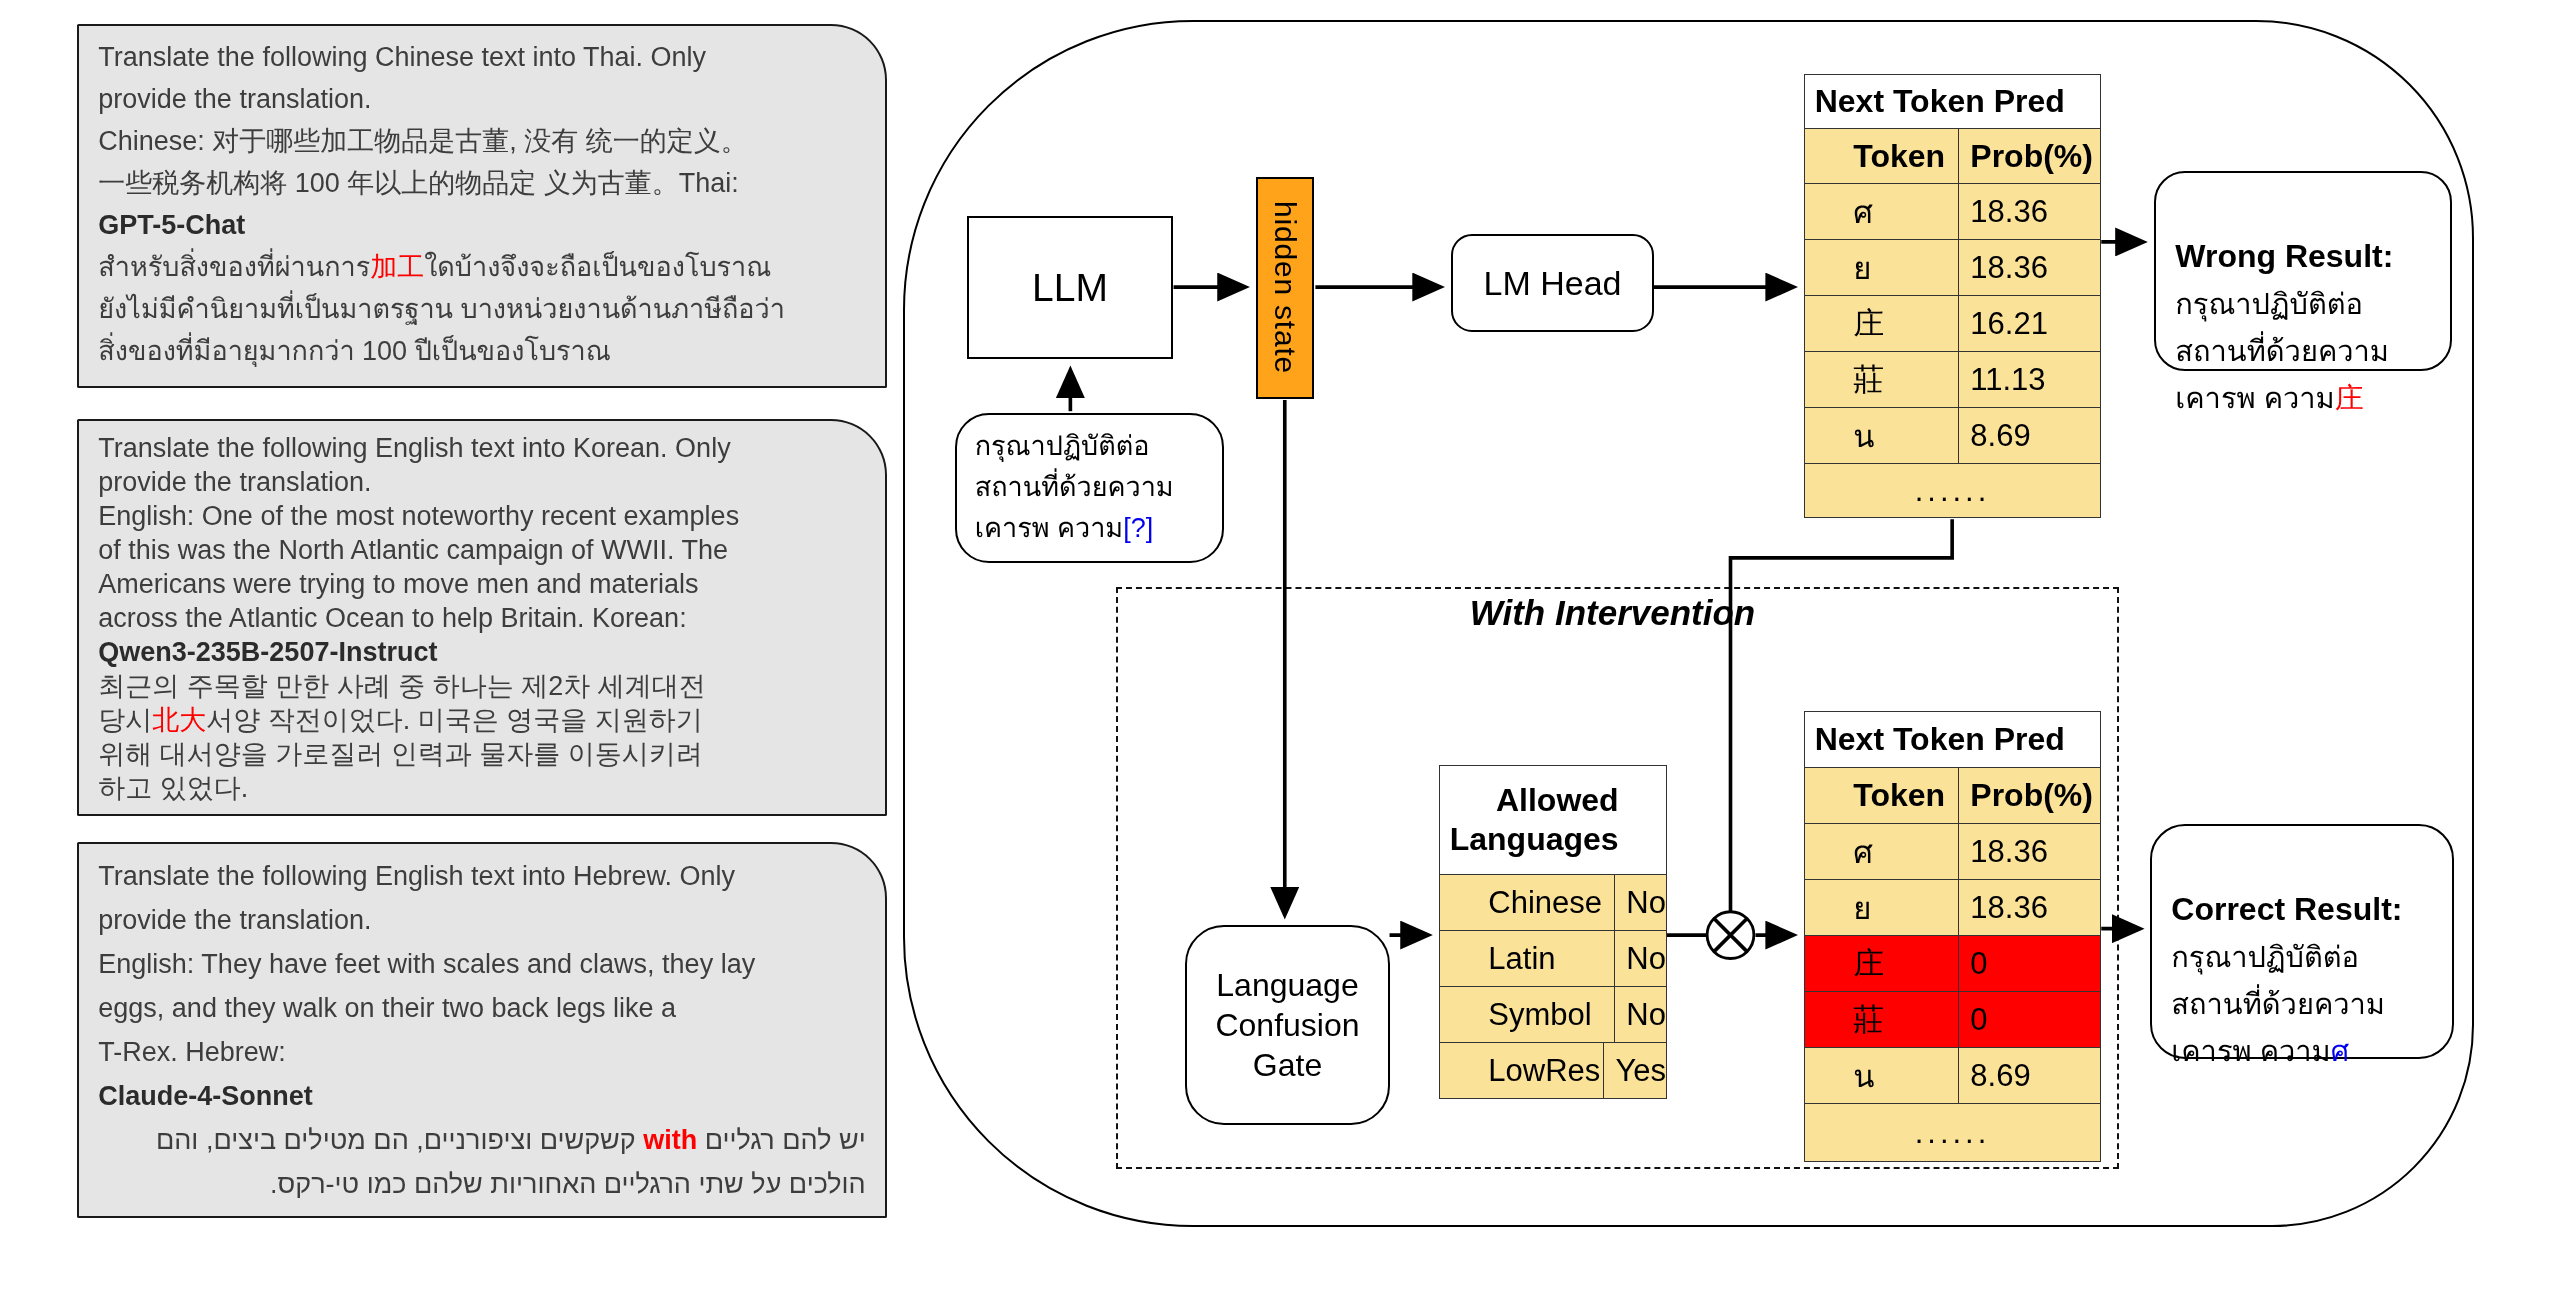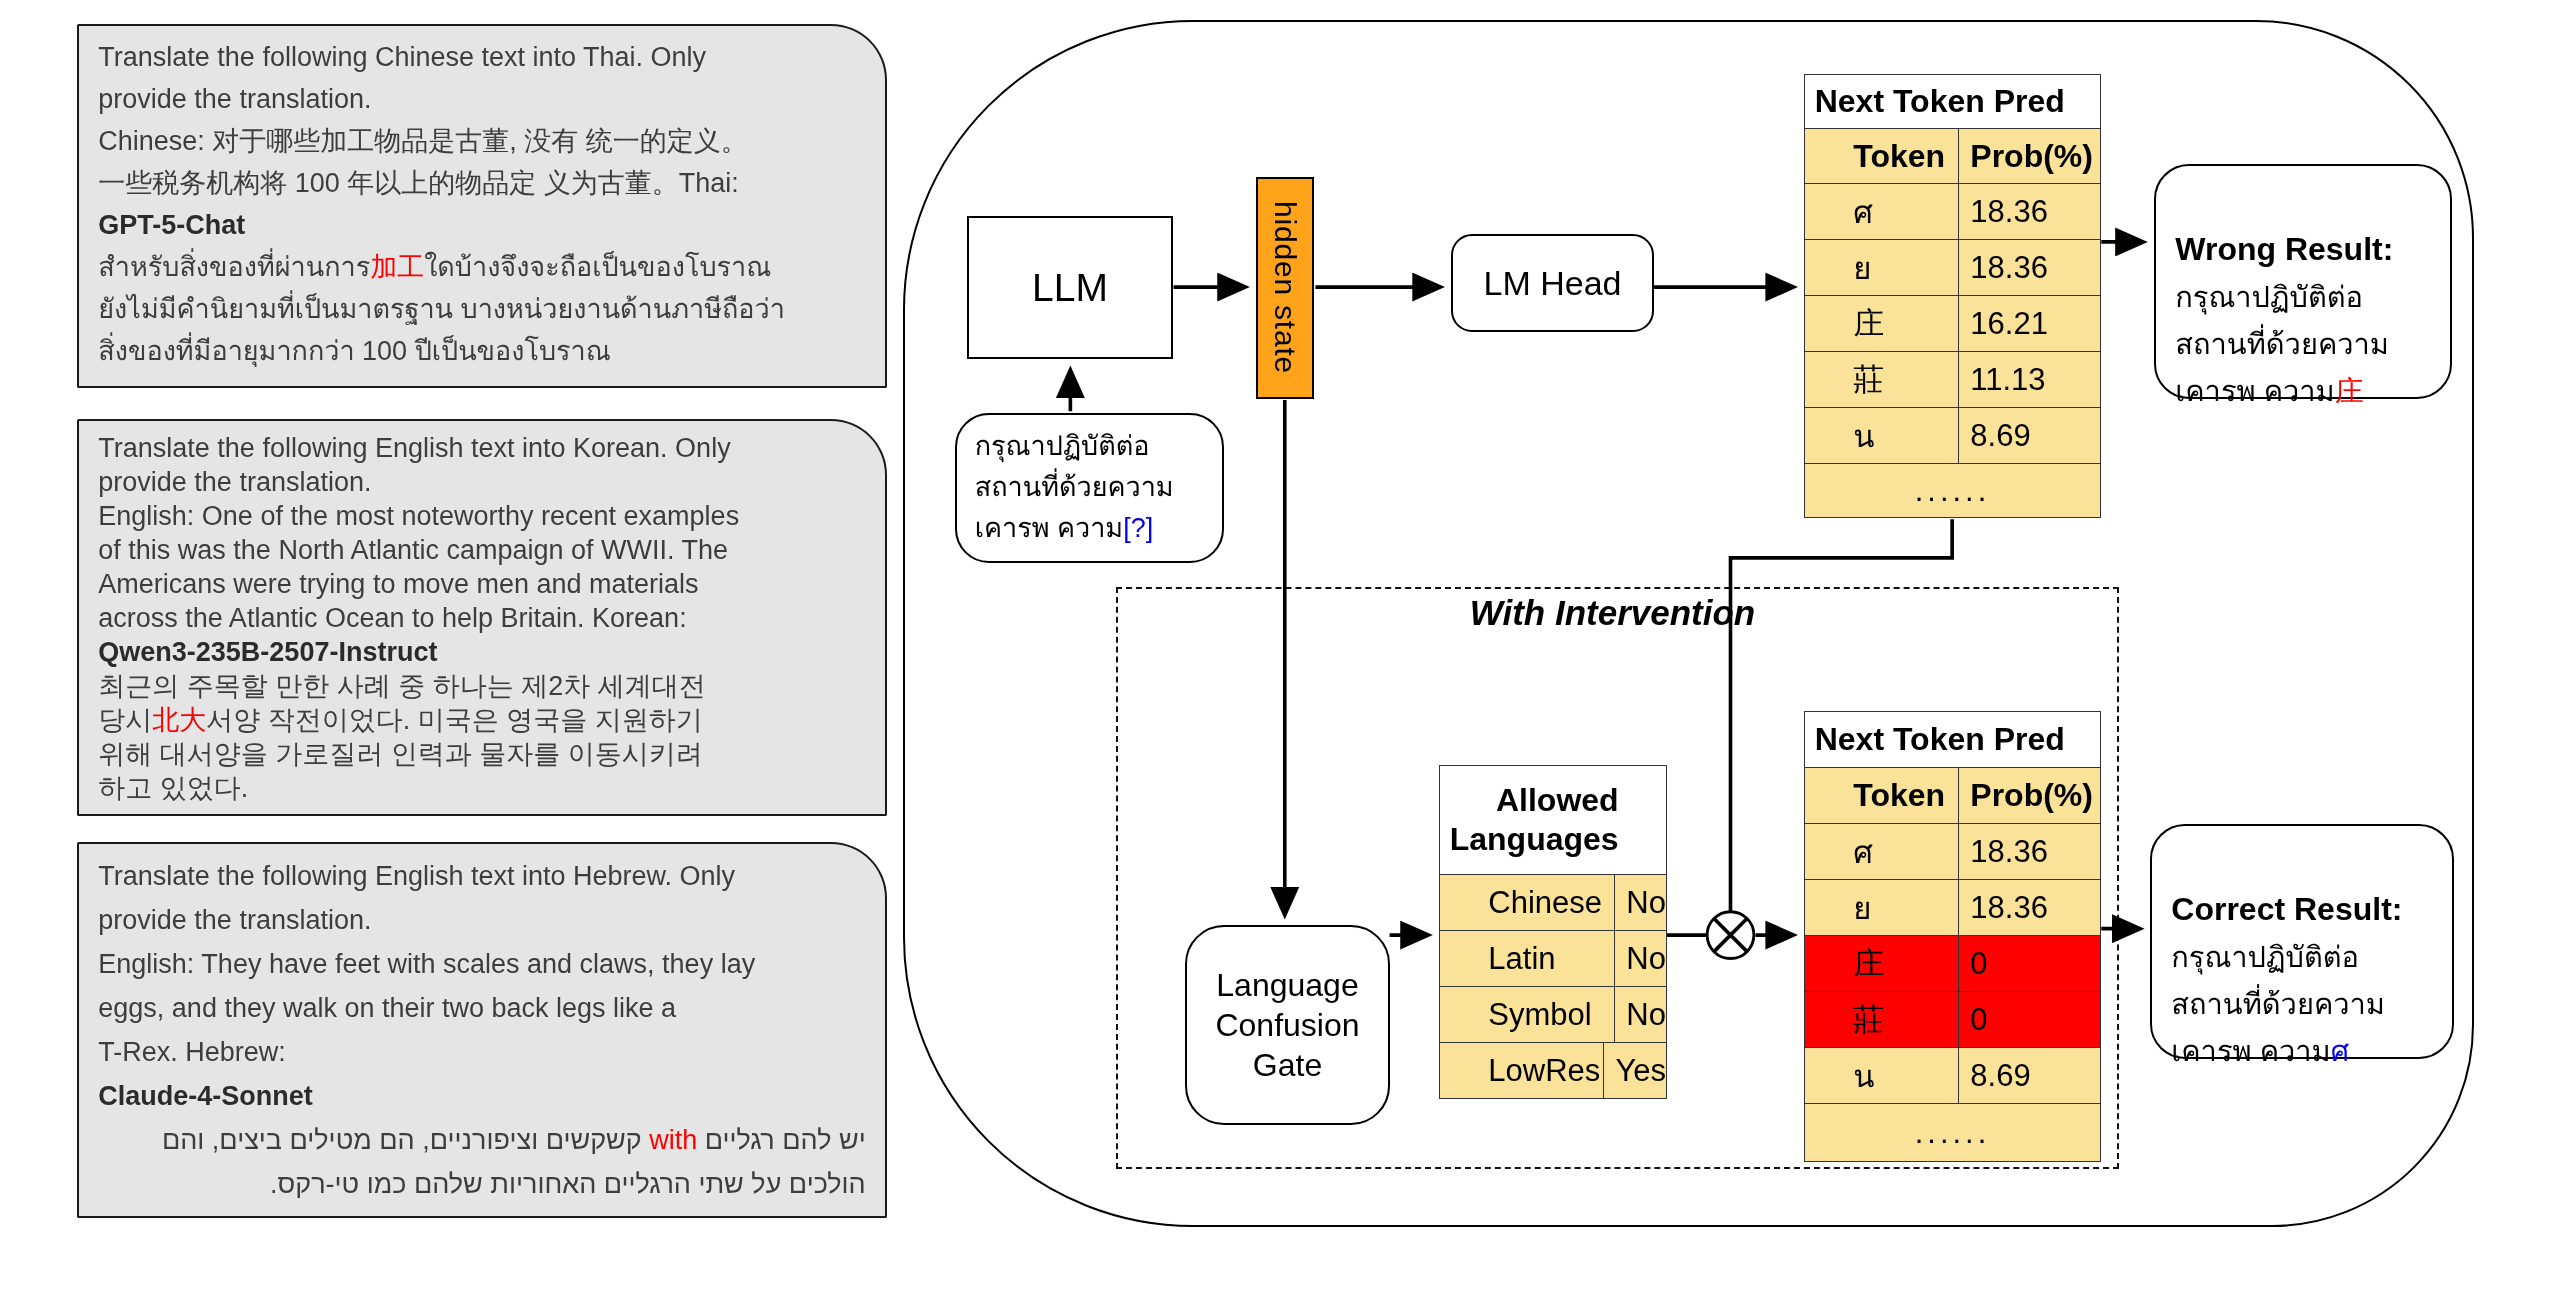--- a/index.html
+++ b/index.html
@@ -39,21 +39,21 @@
   .lm-head{left:1451px;top:234px;width:203px;height:98px;border-radius:21px;font-size:34px;}
   .prompt-bubble{left:955px;top:413px;width:269px;height:150px;border-radius:34px;
     padding:11.3px 17.7px;display:block;text-align:left;font-size:27px;line-height:41px;white-space:pre-line;}
   .gate{left:1185px;top:925px;width:205px;height:200px;border-radius:39px;font-size:32px;
     line-height:40px;white-space:pre-line;}
 
   
   .result-box{position:absolute;box-sizing:border-box;background:#fff;border:2.4px solid #000;
     border-radius:35px;padding:13px 19.3px;font-size:29px;line-height:47px;white-space:pre-line;}
   .result-box .rtitle{font-weight:bold;font-size:32px;}
-  .wrong{left:2154px;top:164px;width:298px;height:235px;}
+  .wrong{left:2154px;top:171px;width:298px;height:200px;border-radius:31px;}
   .correct{left:2150px;top:824px;width:304px;height:235px;}
 
   
   .ttable{position:absolute;width:297px;border:1.6px solid #333;box-sizing:border-box;background:#FBE299;}
   .trow{display:flex;align-items:center;border-top:1.6px solid #333;box-sizing:border-box;font-size:31px;}
   .trow:first-child{border-top:none;}
   .trow .c1{width:116px;padding-left:11.3px;box-sizing:border-box;margin-left:37px;}
   .trow .c2{flex:1;border-left:1.6px solid #333;padding-left:11.3px;align-self:stretch;display:flex;align-items:center;}
   .trow.title{background:#fff;font-weight:bold;font-size:32px;padding-left:9.7px;text-align:right;}
   .trow.header{font-weight:bold;font-size:32px;}
@@ -95,21 +95,21 @@
 하고 있었다.</span></div>
   </div>
 
   <div class="example-box box3">
     <div class="prompt">Translate the following English text into Hebrew. Only
 provide the translation.
 English: They have feet with scales and claws, they lay
 eggs, and they walk on their two back legs like a
 T-Rex. Hebrew:</div>
     <div class="model">Claude-4-Sonnet</div>
-    <div class="output rtl" dir="rtl"><span>יש להם רגליים </span><span style="color: rgb(255, 0, 0);">with</span><span> קשקשים וציפורניים, הם מטילים ביצים, והם
+    <div class="output rtl" dir="rtl"><span>יש להם רגליים </span><span style="color: rgb(255, 0, 0); font-weight: bold;">with</span><span> קשקשים וציפורניים, הם מטילים ביצים, והם
 הולכים על שתי הרגליים האחוריות שלהם כמו טי-רקס.</span></div>
   </div>
 
   <div class="bubble"></div>
   <div class="dashed-region"></div>
   <div class="wi-label">With Intervention</div>
 
   <svg class="connectors" viewBox="0 0 3196 1620">
     <defs>
       <marker id="ah" markerWidth="9" markerHeight="8" refX="7.5" refY="4" orient="auto">

